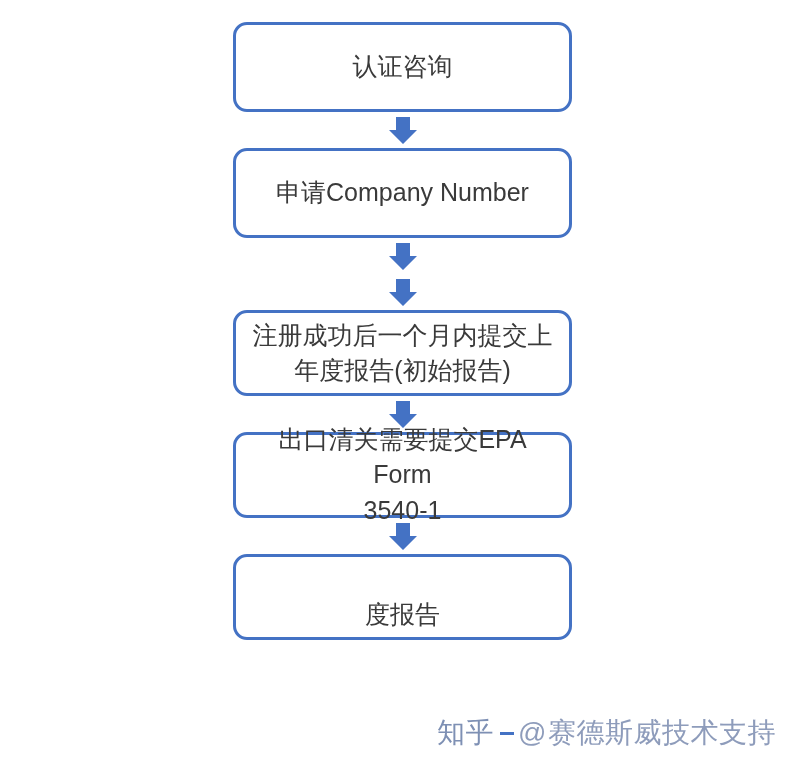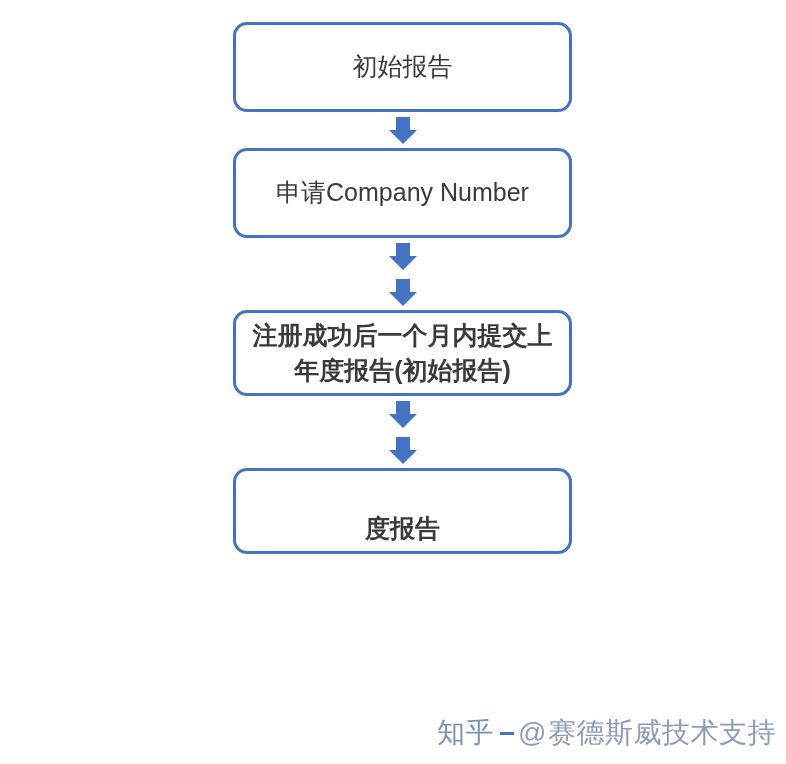--- a/index.html
+++ b/index.html
@@ -49,21 +49,20 @@
   }
 
   .node.single {
     height: 90px;
     font-size: 25px;
   }
 
   .node.double {
     height: 86px;
     font-size: 25px;
-    font-weight: bold;
   }
 
   .node-label {
     display: block;
     width: 100%;
   }
 
   .arrow-wrap {
     height: 36px;
     display: flex;
@@ -105,21 +104,21 @@
   }
 </style>
 </head>
 <body>
 
 <div id="flowchart">
 
   <div class="flow-column">
 
     <div class="node single">
-      <span class="node-label">初始报告</span>
+      <span class="node-label">认证咨询</span>
     </div>
 
     <div class="arrow-wrap">
       <svg width="28" height="27" viewBox="0 0 28 27">
         <polygon points="7,0 21,0 21,13 28,13 14,27 0,13 7,13" fill="#4472c4"></polygon>
       </svg>
     </div>
 
     <div class="node single">
       <span class="node-label">申请Company Number</span>
@@ -141,20 +140,23 @@
     <div class="node double">
       <span class="node-label"><span>注册成功后一个月内提交上</span><br><span>年度报告(初始报告)</span></span>
     </div>
 
     <div class="arrow-wrap">
       <svg width="28" height="27" viewBox="0 0 28 27">
         <polygon points="7,0 21,0 21,13 28,13 14,27 0,13 7,13" fill="#4472c4"></polygon>
       </svg>
     </div>
 
+    <div class="node double">
+      <span class="node-label"><span>出口清关需要提交EPA Form</span><br><span>3540-1</span></span>
+    </div>
 
     <div class="arrow-wrap">
       <svg width="28" height="27" viewBox="0 0 28 27">
         <polygon points="7,0 21,0 21,13 28,13 14,27 0,13 7,13" fill="#4472c4"></polygon>
       </svg>
     </div>
 
     <div class="node double">
       <span class="node-label"><br><span>度报告</span></span>
     </div>

